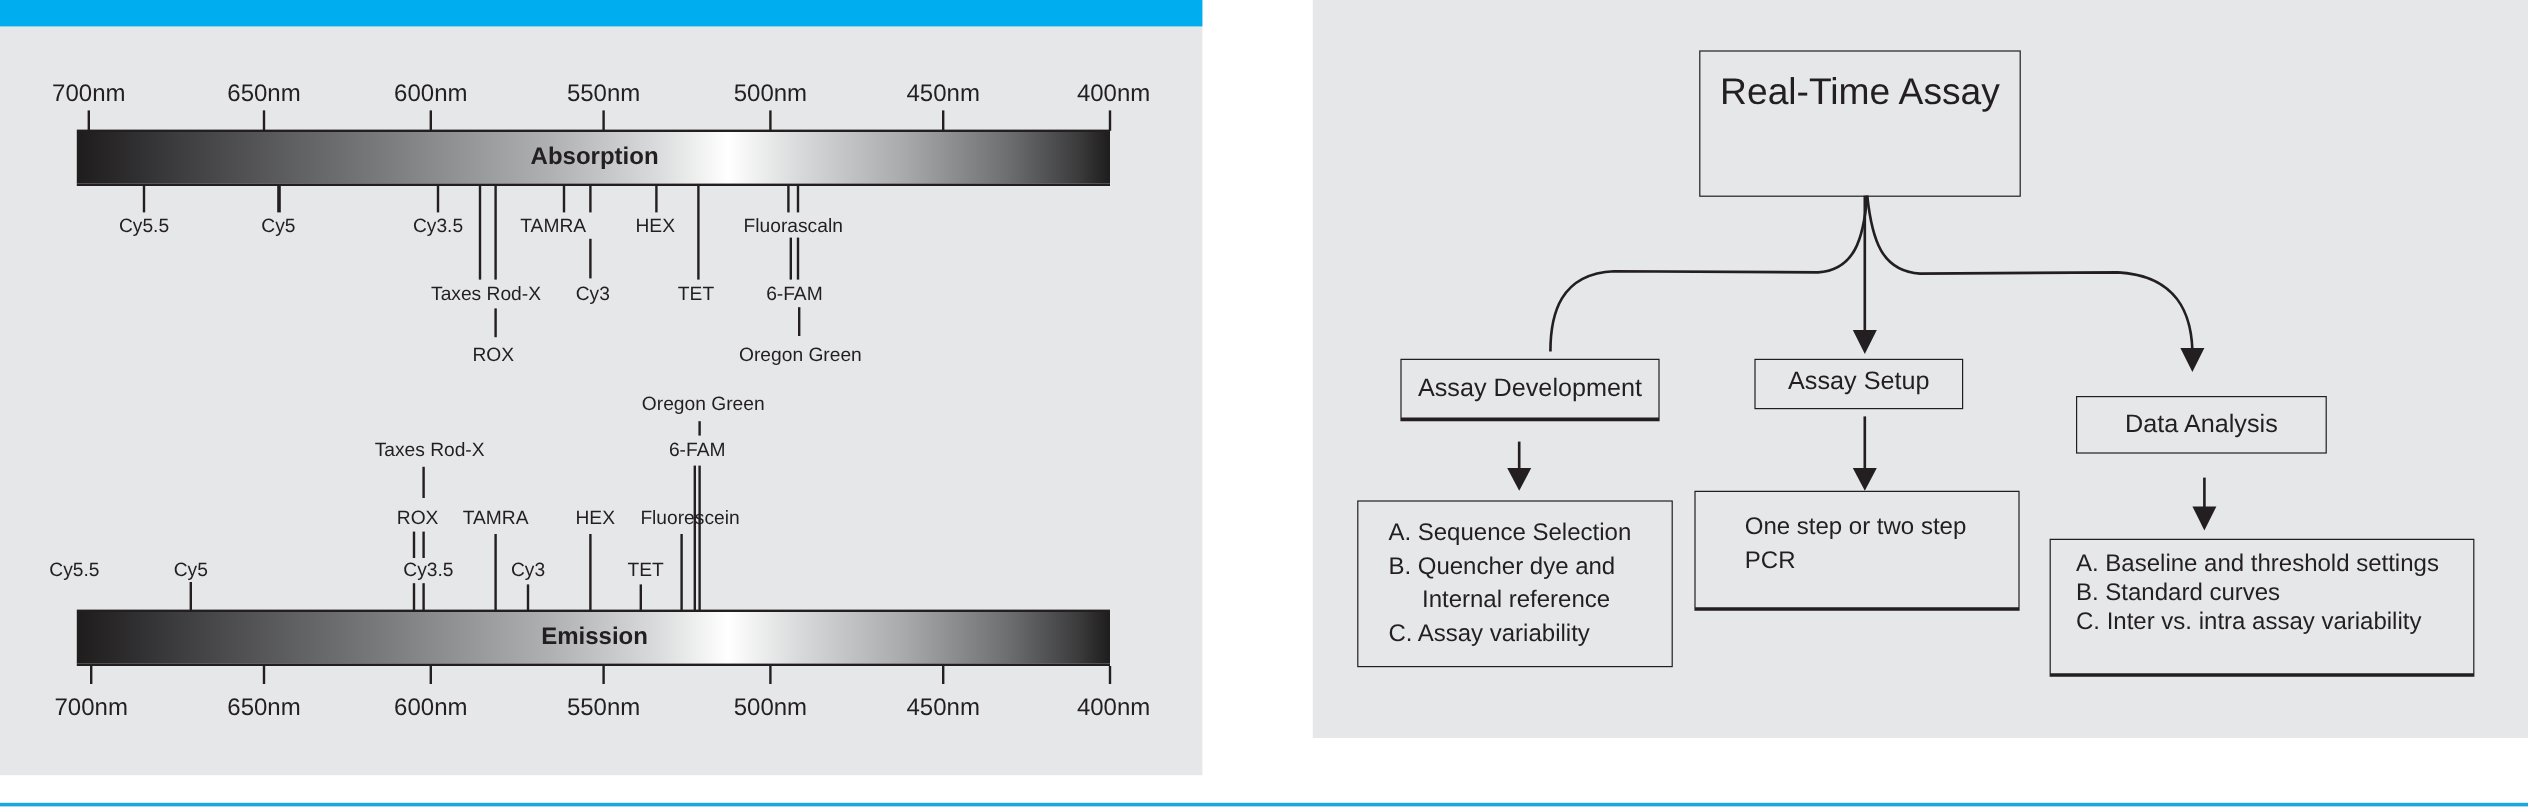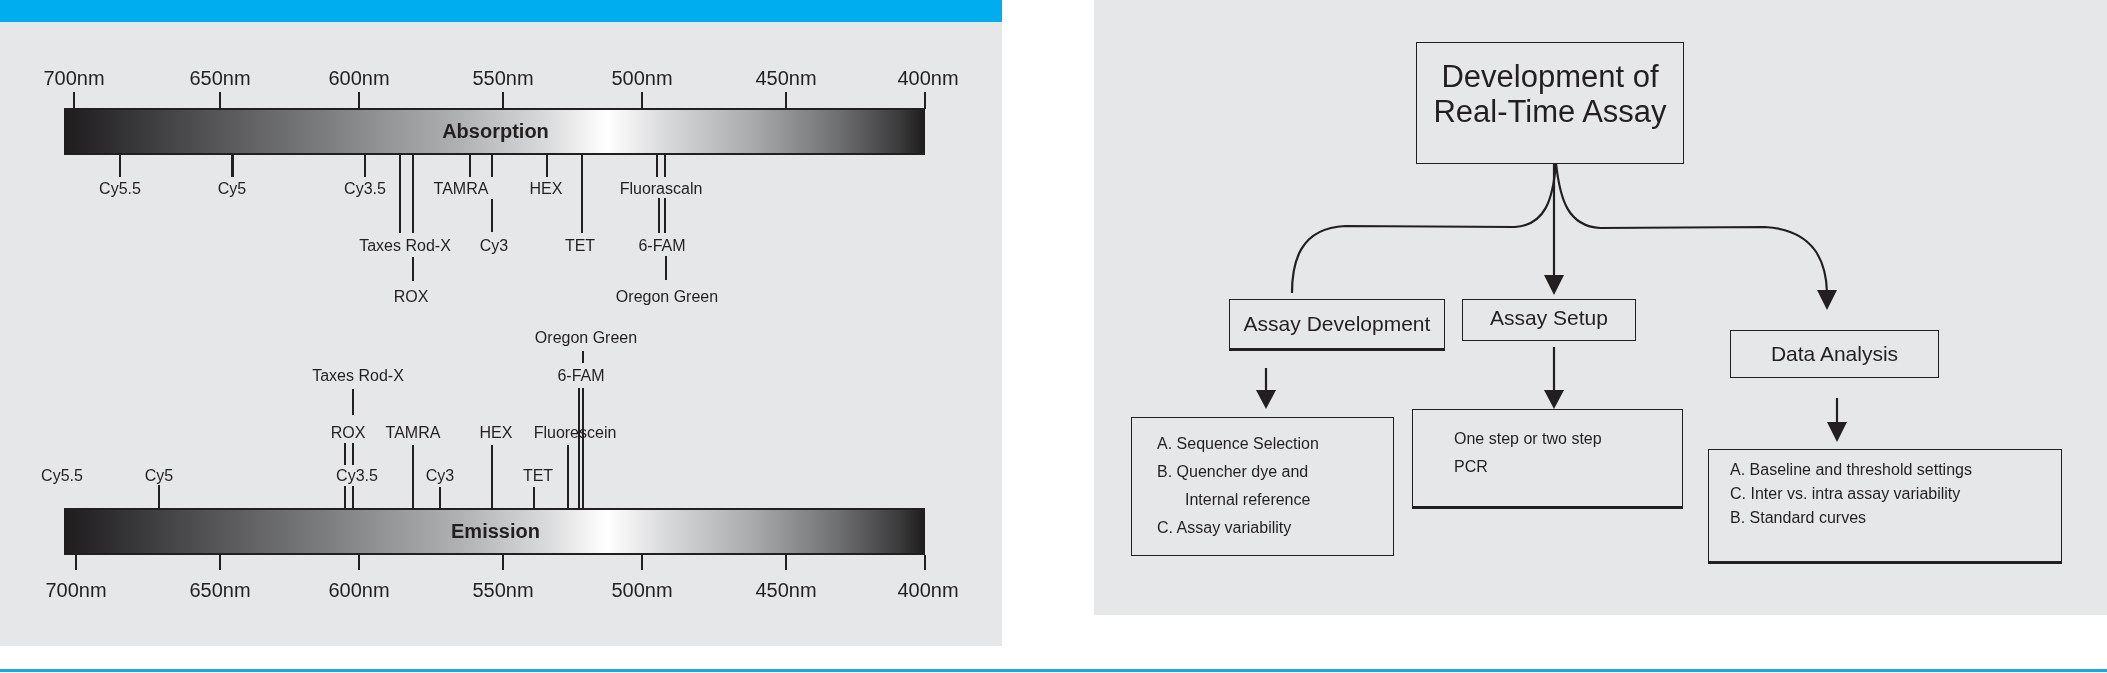--- a/index.html
+++ b/index.html
@@ -50,21 +50,21 @@
   .fbox-title {
     position:absolute; left:0; right:0; top:0; bottom:0;
     display:flex; align-items:center; justify-content:center;
     font-size:21px; color:#231f20; text-align:center;
   }
   .main-title {
     position:absolute; left:0; right:0; top:16px;
     text-align:center; font-size:31px; line-height:35px; color:#231f20;
   }
   .list {
-    position:absolute; font-size:16px; line-height:24px; color:#231f20;
+    position:absolute; font-size:20px; line-height:24px; color:#231f20;
   }
   .list div { white-space:nowrap; }
 </style>
 </head>
 <body>
 
 <div id="left-panel" class="abs"></div>
 <div id="top-band" class="abs"></div>
 <div id="right-panel" class="abs"></div>
 <div id="bottom-line" class="abs"></div>
@@ -197,26 +197,25 @@
       <polygon points="1544,275 1564,275 1554,295"></polygon>
       <polygon points="1817,290 1837,290 1827,310"></polygon>
       <polygon points="1256,390 1276,390 1266,409"></polygon>
       <polygon points="1544,390 1564,390 1554,409"></polygon>
       <polygon points="1827,422 1847,422 1837,442"></polygon>
     </g>
   </svg>
 
   <div class="fbox" style="left:1416px; top:42px; width:268px; height:122px;">
     <div class="main-title">
-      <div>Development of</div>
       <div>Real-Time Assay</div>
     </div>
   </div>
 
-  <div class="fbox shadow" style="left:1229px; top:299px; width:216px; height:52px;">
+  <div class="fbox shadow" style="left:1167px; top:299px; width:216px; height:52px;">
     <div class="fbox-title">
         <span>Assay Development</span>
       </div>
   </div>
   <div class="fbox" style="left:1462px; top:299px; width:174px; height:42px;">
     <div class="fbox-title" style="top:-4px;">
         <span>Assay Setup</span>
       </div>
   </div>
   <div class="fbox" style="left:1730px; top:330px; width:209px; height:48px;">
@@ -235,17 +234,17 @@
   </div>
   <div class="fbox shadow" style="left:1412px; top:409px; width:271px; height:100px;">
     <div class="list" style="left:41px; top:15px; line-height:28px;">
       <div>One step or two step</div>
       <div>PCR</div>
     </div>
   </div>
   <div class="fbox shadow" style="left:1708px; top:449px; width:354px; height:115px;">
     <div class="list" style="left:21px; top:8px; line-height:24px;">
       <div>A. Baseline and threshold settings</div>
+      <div>B. Standard curves</div>
       <div>C. Inter vs. intra assay variability</div>
-      <div>B. Standard curves</div>
     </div>
   </div>
 </div>
 
 </body></html>

